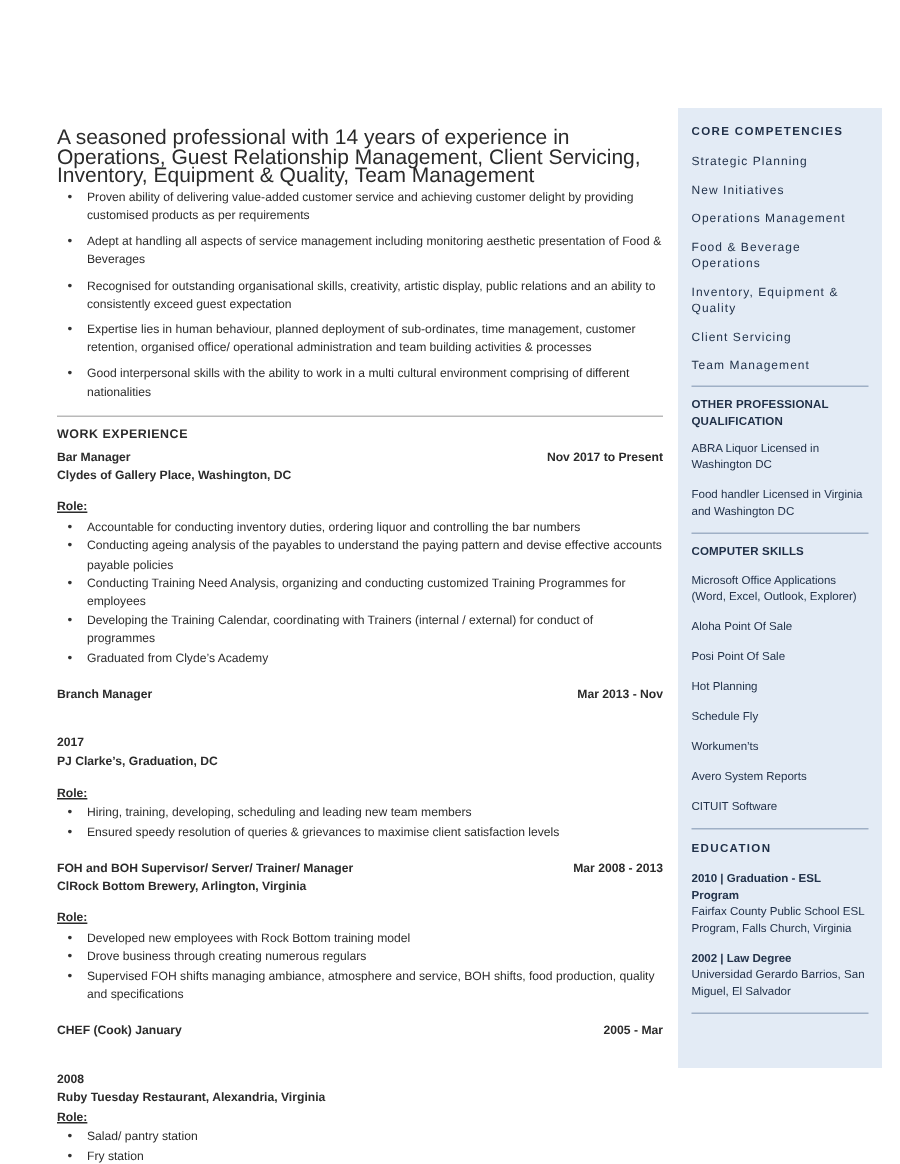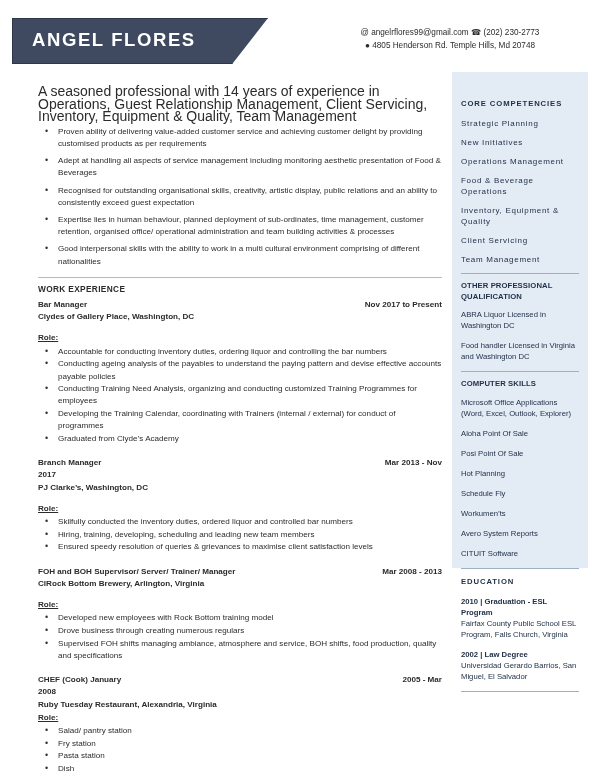--- a/index.html
+++ b/index.html
@@ -125,20 +125,21 @@
     right: 0;
     top: 0;
     font-weight: bold;
     font-size: 8.1px;
     white-space: nowrap;
   }
   .job-date2 {
     font-weight: bold;
     font-size: 8.1px;
     line-height: 12.2px;
+    margin-top: 20px;
   }
   .job-company {
     font-size: 8.1px;
     font-weight: bold;
     line-height: 12.2px;
   }
   .role-label {
     font-size: 8.1px;
     font-weight: bold;
     text-decoration: underline;
@@ -147,23 +148,23 @@
   }
   .role-label.nogap { margin-top: 1px; }
   .job-gap { height: 10px; }
 
   
   #sidebar {
     position: absolute;
     left: 452px;
     top: 72px;
     width: 136px;
-    height: 496px;
+    height: 640px;
     background: #e3ebf5;
-    padding: 26px 9px 0 9px;
+    padding: 10px 9px 0 9px;
     color: #22324a;
     font-size: 7.6px;
     line-height: 11.4px;
   }
 
   .sb-head {
     font-size: 7.7px;
     font-weight: bold;
     letter-spacing: 0.9px;
     color: #1f2f47;
@@ -200,37 +201,20 @@
     font-size: 7.7px;
     line-height: 11px;
     margin-bottom: 9px;
   }
 </style>
 </head>
 <body>
 
 <div id="page">
 
-  <div id="header">
-    <div id="banner-shape"></div>
-    <div id="name-text">ANGEL  FLORES</div>
-
-    <div id="contact-block">
-      <div class="c-line">
-        <span class="c-icon">@</span>
-        <span>angelrflores99@gmail.com</span>
-        <span class="c-icon">☎</span>
-        <span>(202) 230-2773</span>
-      </div>
-      <div class="c-line">
-        <span class="c-icon">●</span>
-        <span>4805 Henderson Rd. Temple Hills, Md 20748</span>
-      </div>
-    </div>
-  </div>
 
   <div id="main-col">
 
     <div>
       <p class="summary-p">A seasoned professional with 14 years of experience in Operations, Guest Relationship Management, Client Servicing, Inventory, Equipment &amp; Quality, Team Management</p>
       <ul class="bullets">
         <li>Proven ability of delivering value-added customer service and achieving customer delight by providing customised products as per requirements</li>
         <li>Adept at handling all aspects of service management including monitoring aesthetic presentation of Food &amp; Beverages</li>
         <li>Recognised for outstanding organisational skills, creativity, artistic display, public relations and an ability to consistently exceed guest expectation</li>
         <li>Expertise lies in human behaviour, planned deployment of sub-ordinates, time management, customer retention, organised office/ operational administration and team building activities &amp; processes</li>
@@ -260,24 +244,23 @@
       </div>
 
       <div class="job-gap"></div>
 
       <div class="job">
         <div class="job-row">
           <span class="job-title">Branch Manager</span>
           <span class="job-date">Mar 2013 - Nov</span>
         </div>
         <div class="job-date2">2017</div>
-        <div class="job-company">PJ Clarke’s, Washington, DC</div>
+        <div class="job-company">PJ Clarke’s, Graduation, DC</div>
         <div class="role-label">Role:</div>
         <ul class="bullets tight">
-          <li>Skilfully conducted the inventory duties, ordered liquor and controlled bar numbers</li>
           <li>Hiring, training, developing, scheduling and leading new team members</li>
           <li>Ensured speedy resolution of queries &amp; grievances to maximise client satisfaction levels</li>
         </ul>
       </div>
 
       <div class="job-gap"></div>
 
       <div class="job">
         <div class="job-row">
           <span class="job-title">FOH and BOH Supervisor/ Server/ Trainer/ Manager</span>

